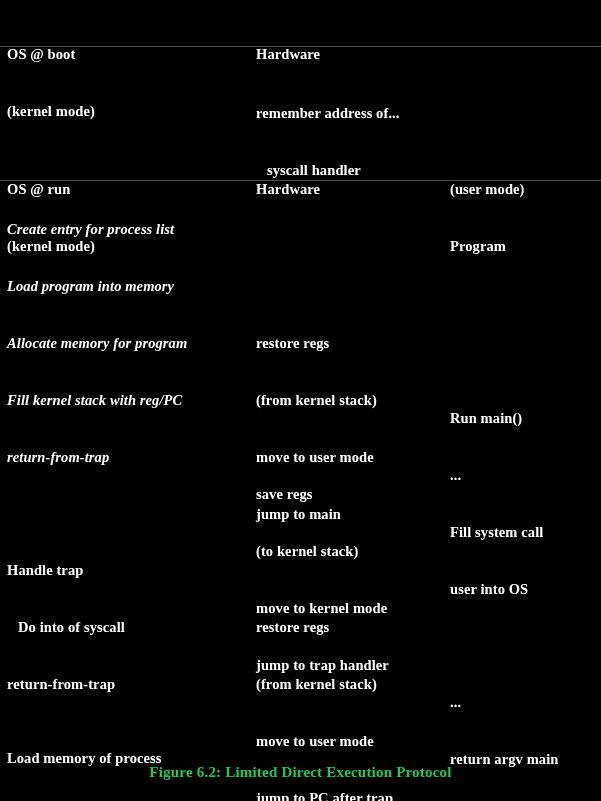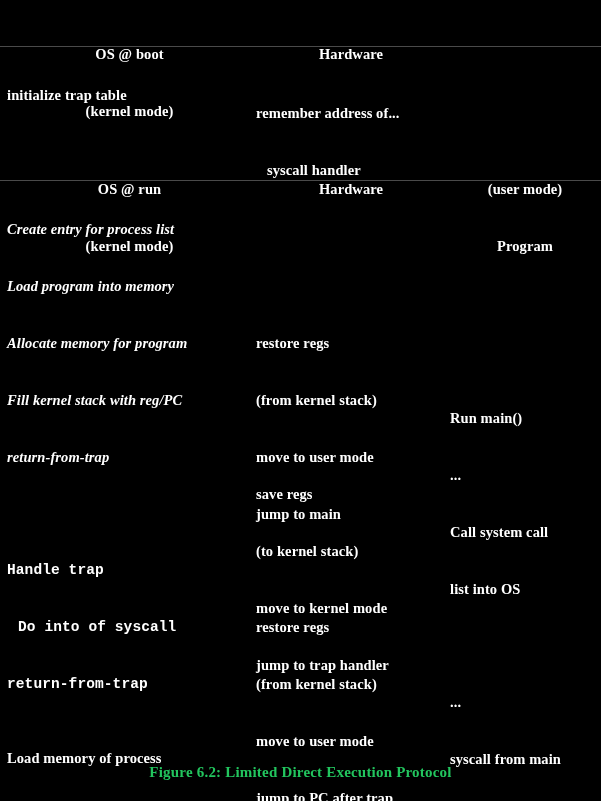--- a/index.html
+++ b/index.html
@@ -37,21 +37,21 @@
   }
   .cell .line { display: block; }
   .cell .line.indent { padding-left: 11px; }
 
   
   .col-os   { left: 7px;   width: 245px; }
   .col-hw   { left: 256px; width: 190px; }
   .col-prog { left: 450px; width: 150px; }
 
   
-  .hdr { font-weight: bold; text-align: center; }
+  .hdr { font-weight: bold; }
 
   
   .rule {
     position: absolute;
     left: 0;
     width: 601px;
     height: 1px;
     background: #4a4a4a;
   }
   #rule-boot { top: 46px; }
@@ -79,23 +79,20 @@
     <span class="line">OS @ boot</span>
     <span class="line">(kernel mode)</span>
   </div>
 
   <div class="cell col-hw hdr" style="top:7px;">
     <span class="line">Hardware</span>
   </div>
 
   <div class="rule" id="rule-boot"></div>
 
-  <div class="cell col-os" style="top:48px;">
-    <span class="line">initialize trap table</span>
-  </div>
 
   <div class="cell col-hw" style="top:66px;">
     <span class="line">remember address of...</span>
     <span class="line indent">syscall handler</span>
   </div>
 
   <div class="cell col-os hdr" style="top:142px;">
     <span class="line">OS @ run</span>
     <span class="line">(kernel mode)</span>
   </div>
@@ -122,47 +119,47 @@
   <div class="cell col-hw" style="top:296px;">
     <span class="line">restore regs</span>
     <span class="line">(from kernel stack)</span>
     <span class="line">move to user mode</span>
     <span class="line">jump to main</span>
   </div>
 
   <div class="cell col-prog" style="top:371px;">
     <span class="line">Run main()</span>
     <span class="line">...</span>
-    <span class="line">Call system call</span>
-    <span class="line">list into OS</span>
+    <span class="line">Fill system call</span>
+    <span class="line">user into OS</span>
   </div>
 
   <div class="cell col-hw" style="top:447px;">
     <span class="line">save regs</span>
     <span class="line">(to kernel stack)</span>
     <span class="line">move to kernel mode</span>
     <span class="line">jump to trap handler</span>
   </div>
 
-  <div class="cell col-os" style="top:523px;font-family:Liberation Mono, monospace;">
+  <div class="cell col-os" style="top:523px;">
     <span class="line">Handle trap</span>
     <span class="line indent">Do into of syscall</span>
     <span class="line">return-from-trap</span>
   </div>
 
   <div class="cell col-hw" style="top:580px;">
     <span class="line">restore regs</span>
     <span class="line">(from kernel stack)</span>
     <span class="line">move to user mode</span>
     <span class="line">jump to PC after trap</span>
   </div>
 
   <div class="cell col-prog" style="top:655px;">
     <span class="line">...</span>
-    <span class="line">syscall from main</span>
+    <span class="line">return argv main</span>
     
   </div>
 
   <div class="cell col-os" style="top:711px;">
     <span class="line">Load memory of process</span>
     
   </div>
 
   <div id="caption">Figure 6.2: Limited Direct Execution Protocol</div>
 

